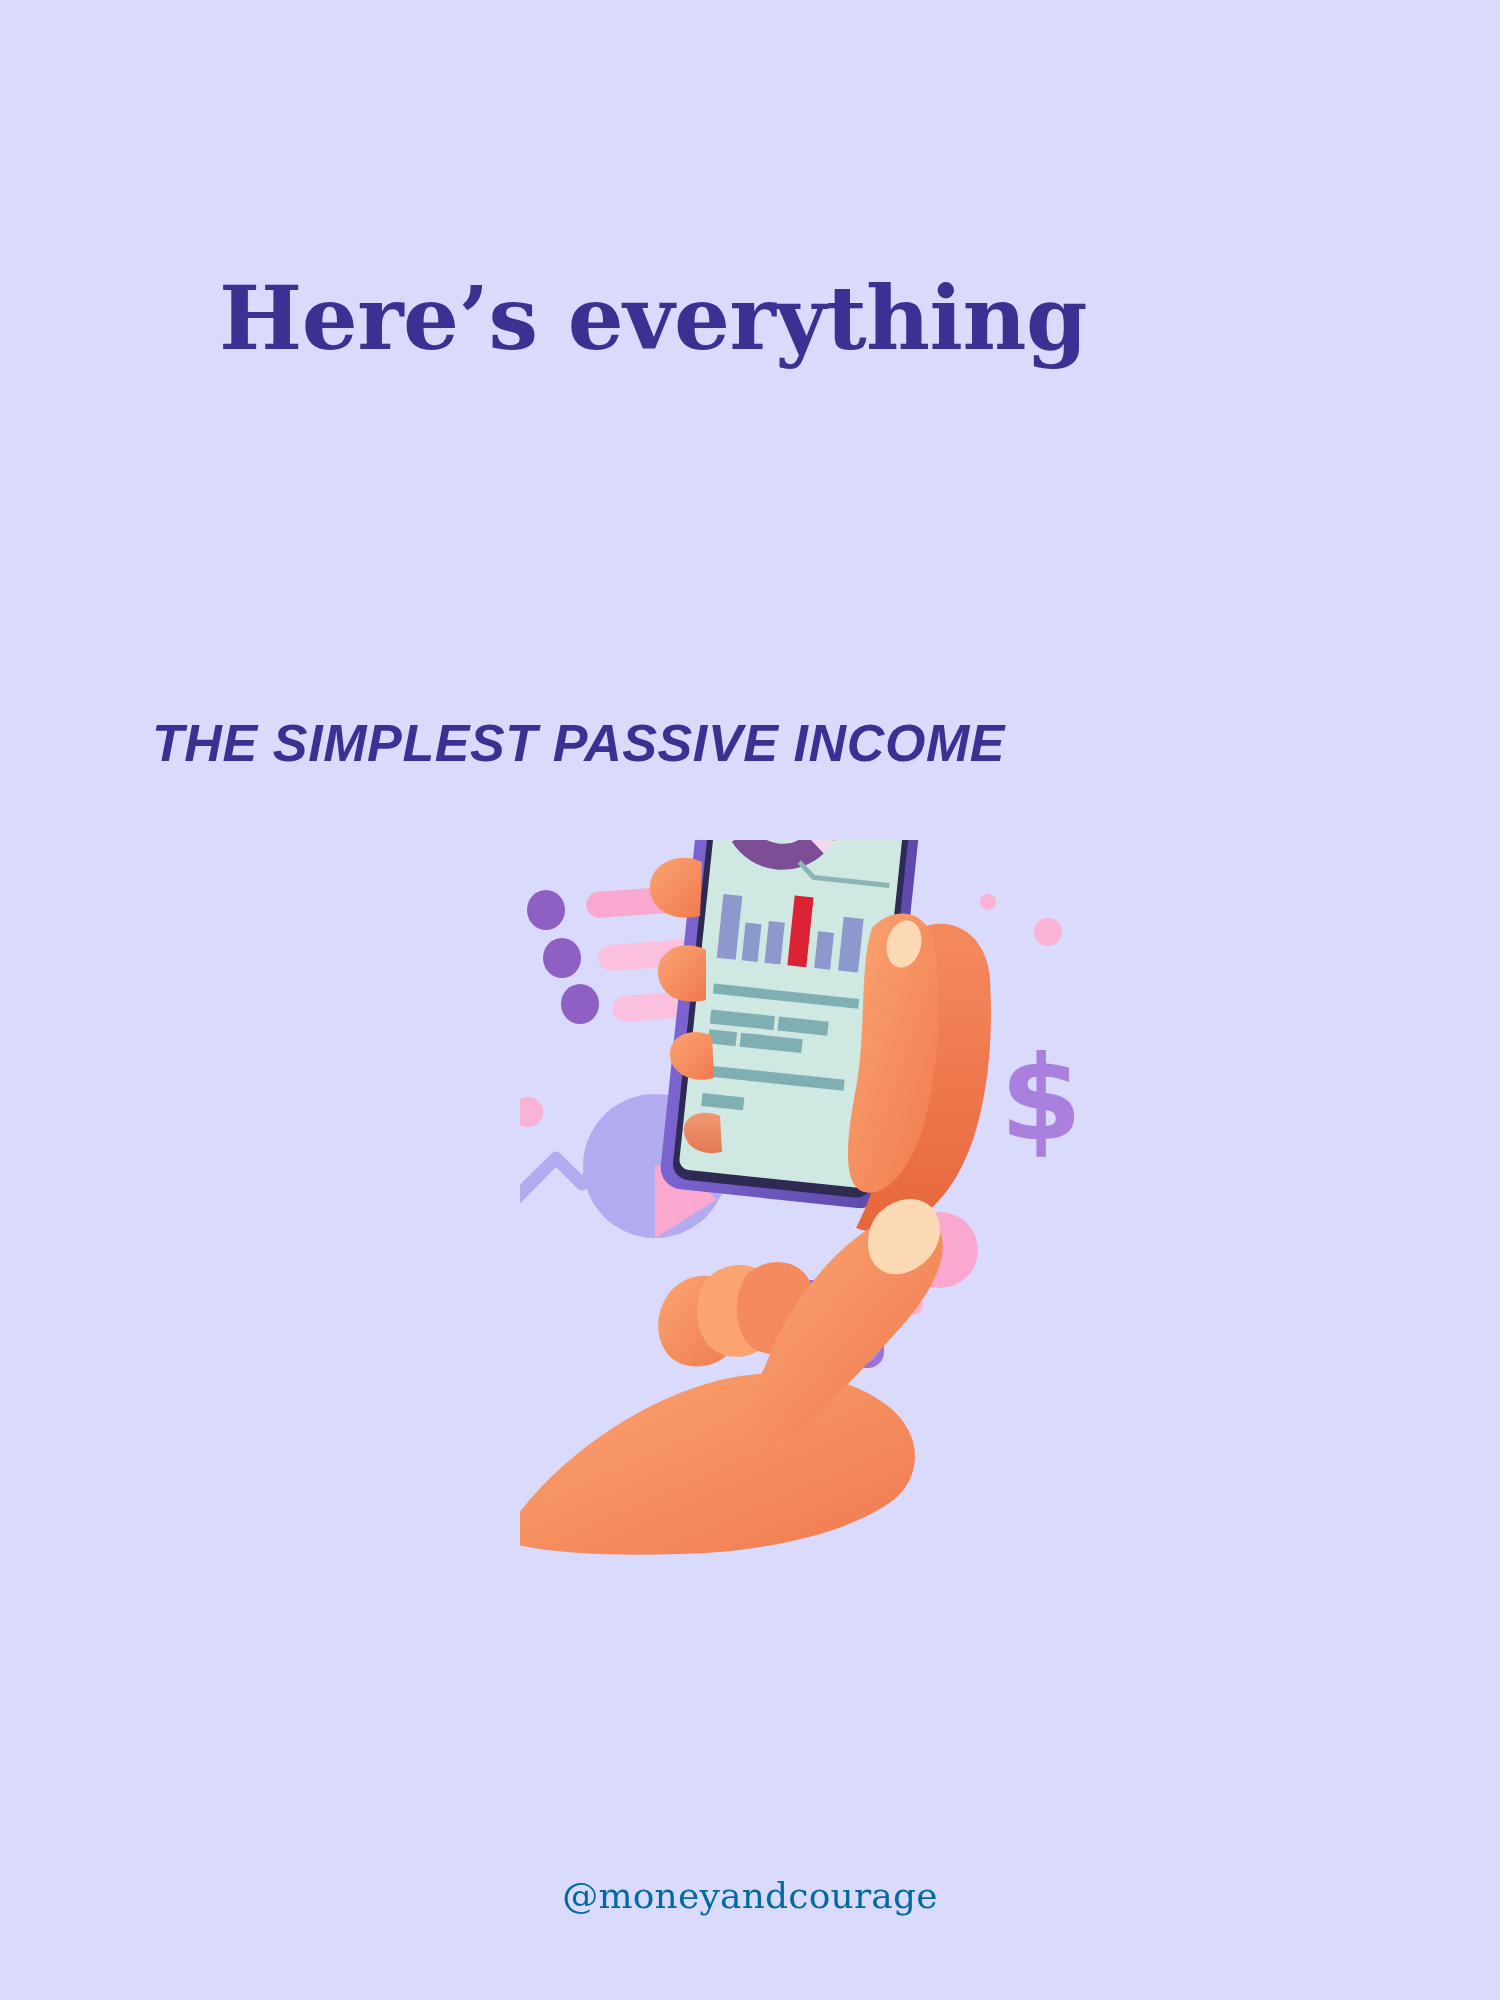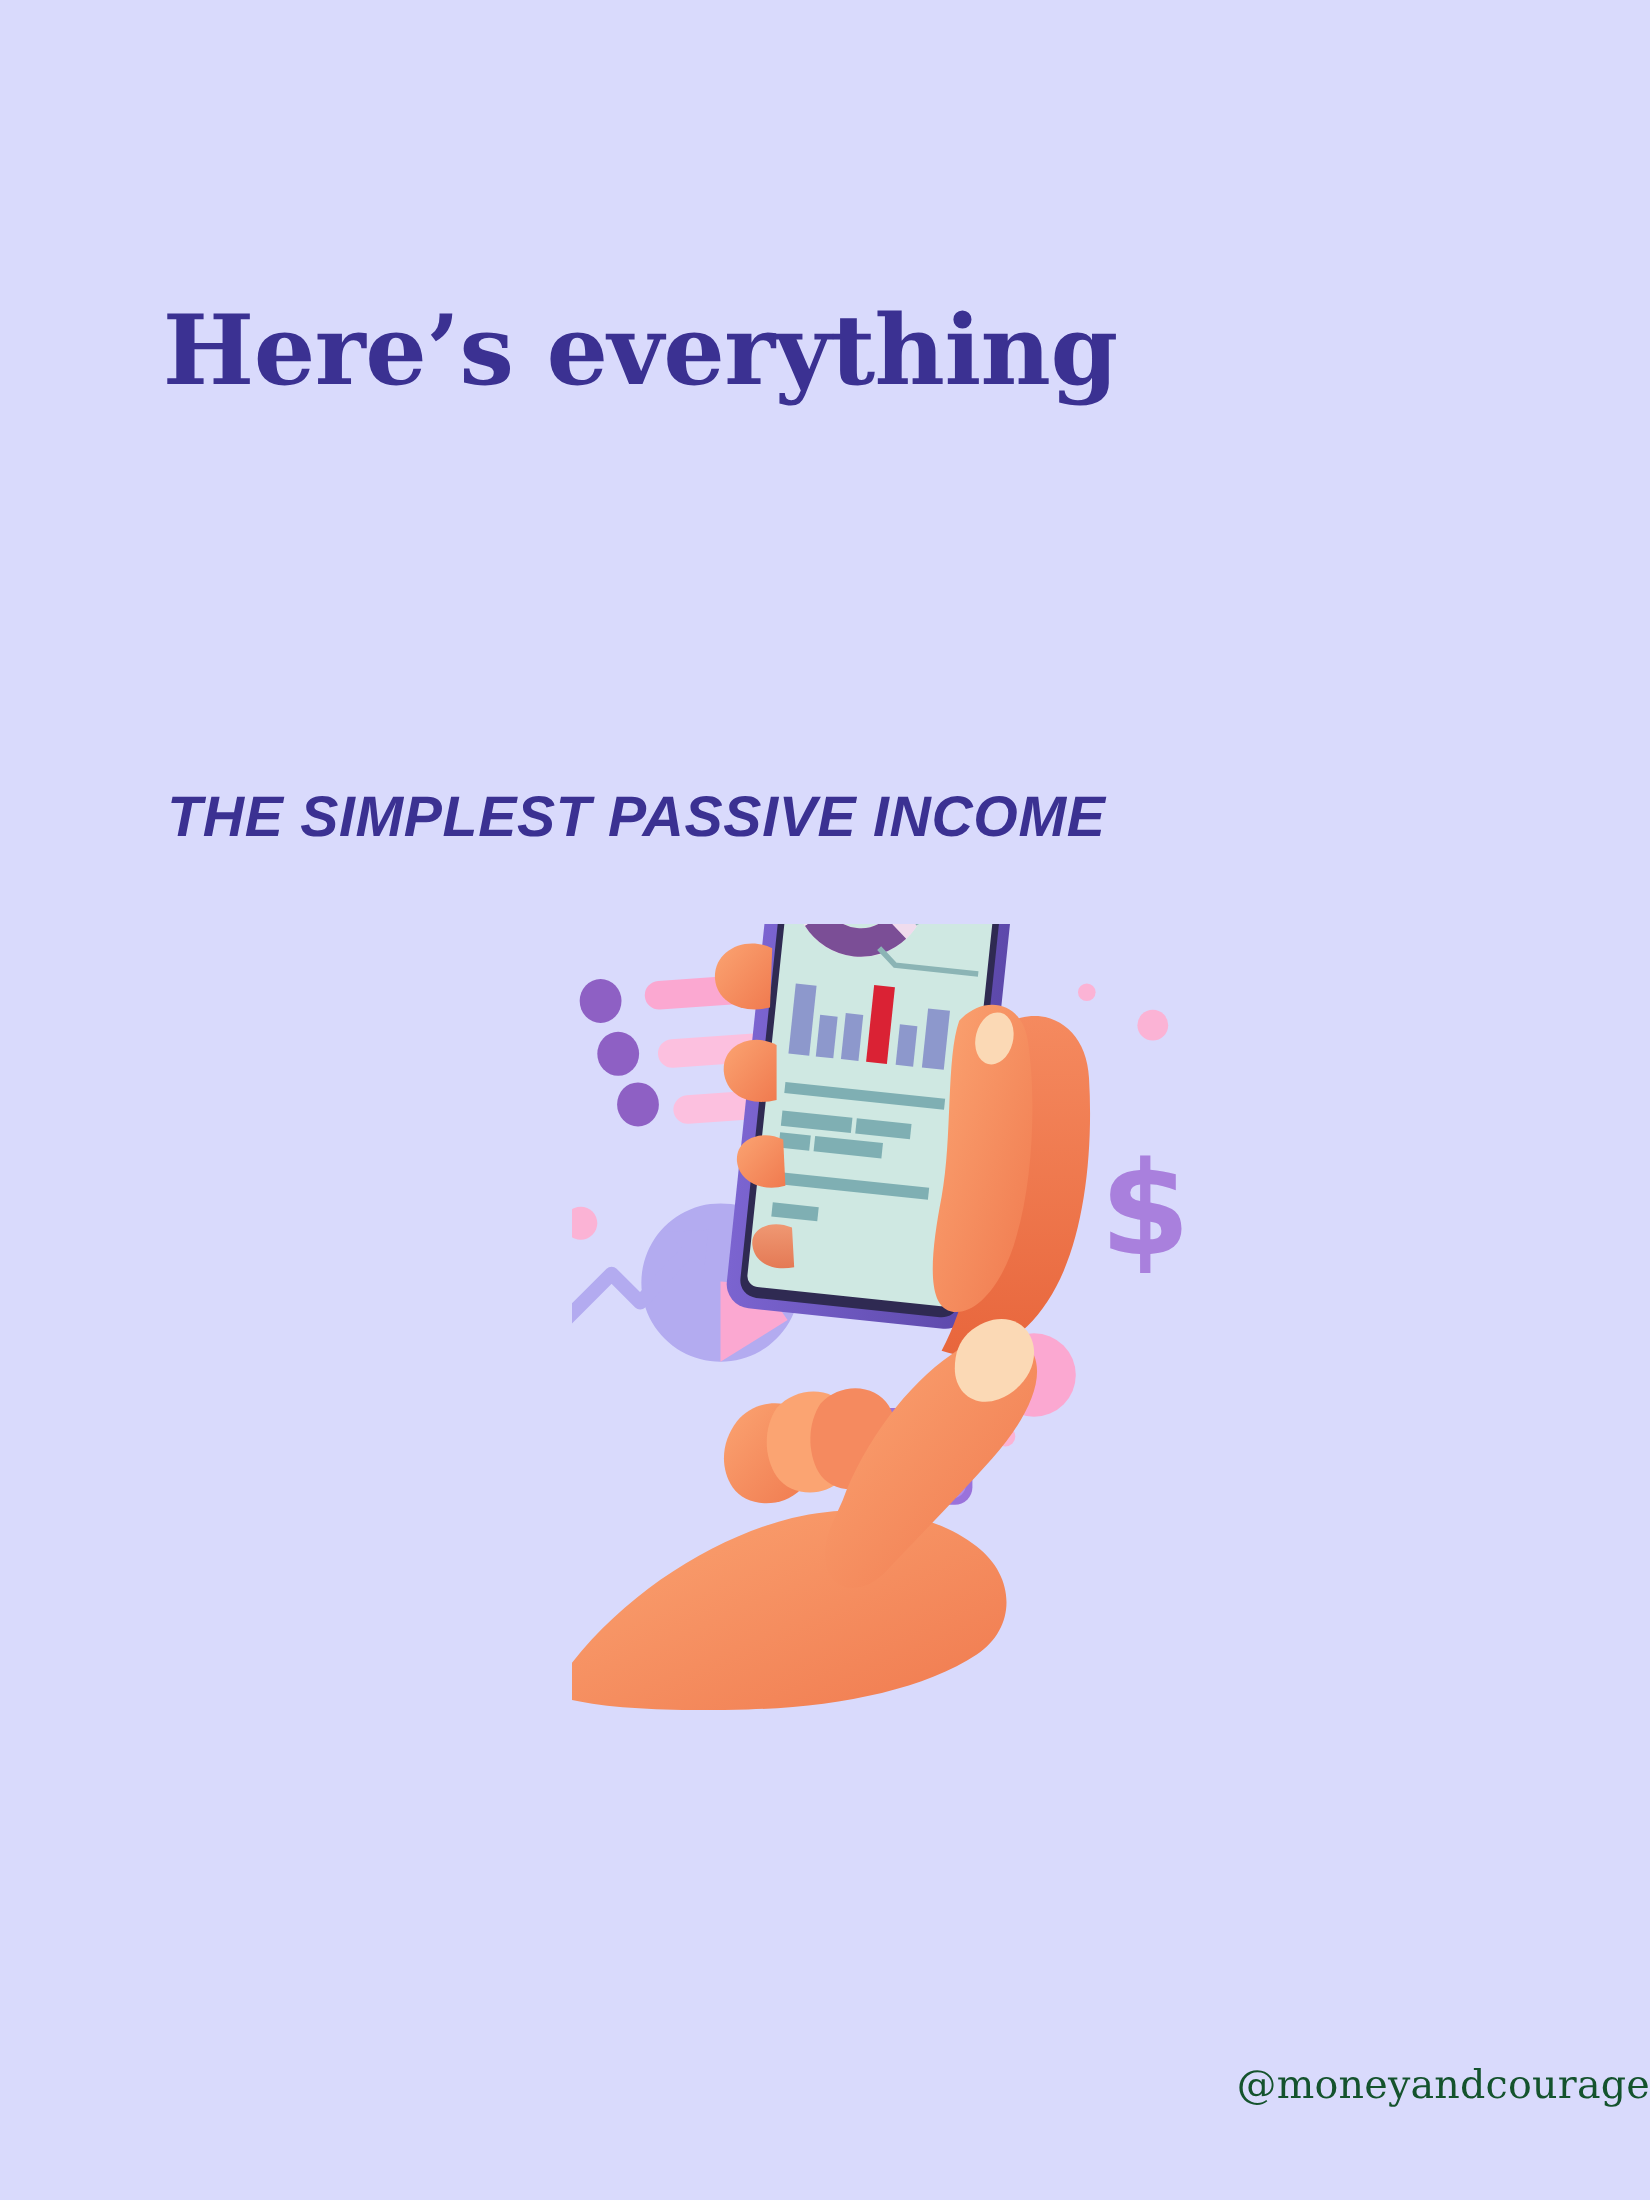--- a/index.html
+++ b/index.html
@@ -19,20 +19,21 @@
     background: #d9dafc;
     overflow: hidden;
   }
 
   
   #headline-block {
     position: absolute;
     left: 148px;
     top: 262px;
     width: 1010px;
+    text-align: center;
   }
   .headline-line {
     font-family: "DejaVu Serif", "Liberation Serif", serif;
     font-weight: 700;
     font-size: 88px;
     line-height: 112px;
     letter-spacing: -0.5px;
     color: #3b3192;
     white-space: nowrap;
   }
@@ -48,24 +49,24 @@
     color: #3b3192;
     white-space: nowrap;
   }
 
   
   #footer-handle {
     position: absolute;
     left: 0;
     top: 1875px;
     width: 1500px;
-    text-align: right;
+    text-align: center;
     font-family: "DejaVu Serif", "Liberation Serif", serif;
     font-size: 36px;
-    color: #14532d;
+    color: #0369a1;
     letter-spacing: 0.2px;
   }
 
   
   #illustration {
     position: absolute;
     left: 520px;
     top: 840px;
     width: 860px;
     height: 720px;

